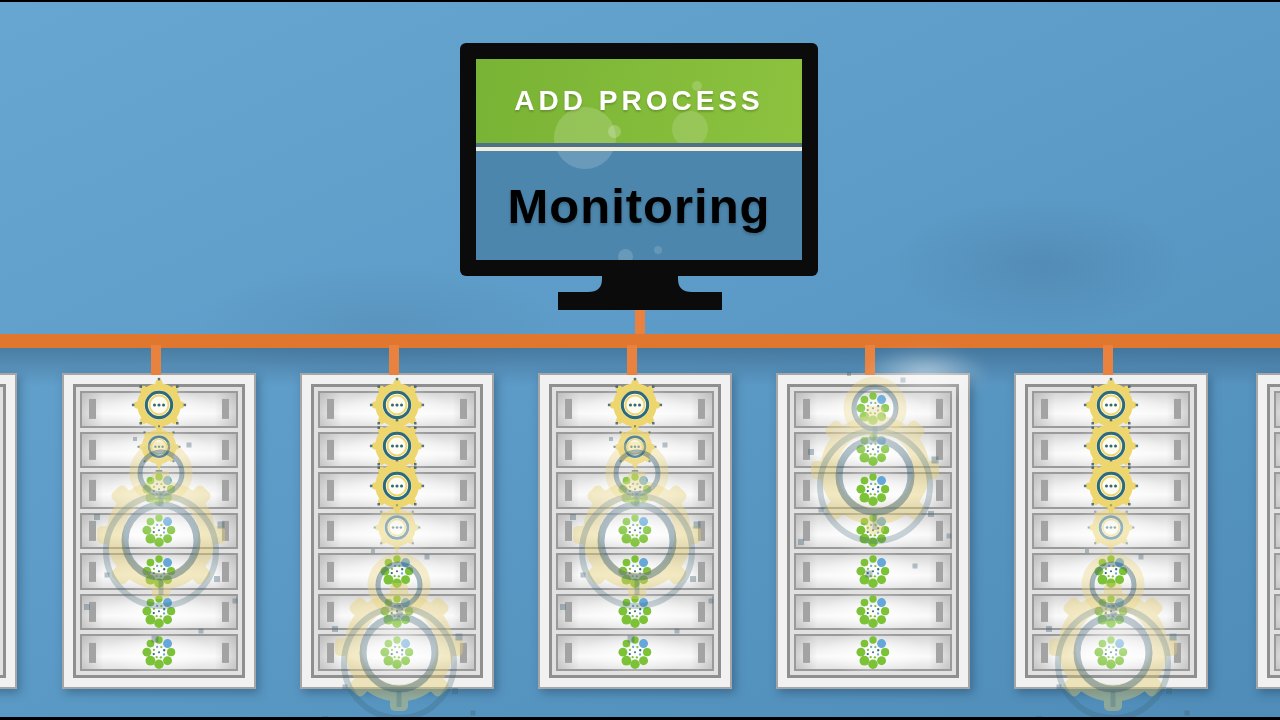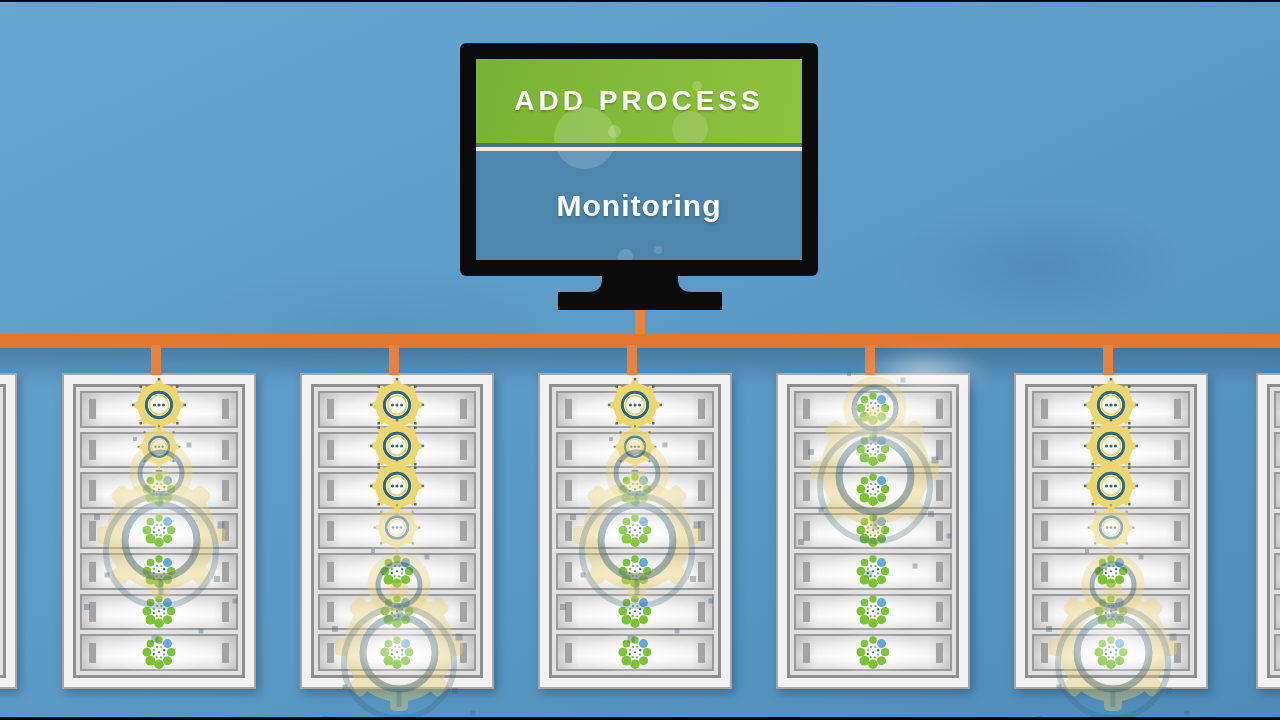--- a/index.html
+++ b/index.html
@@ -33,21 +33,21 @@
   
   .monitor{position:absolute;left:460px;top:43px;width:358px;height:233px;background:var(--frame-black);border-radius:6px;z-index:6;}
   .screen{position:absolute;left:16px;top:16px;width:326px;height:201px;overflow:hidden;background:var(--body-blue);}
   .screen-header{position:absolute;left:0;top:0;width:100%;height:84px;
     background:linear-gradient(100deg,var(--hdr-green-a),var(--hdr-green-b));
     display:flex;align-items:center;justify-content:center;}
   .screen-title{color:#fff;font-weight:bold;font-size:28px;letter-spacing:4px;text-shadow:0 2px 2px rgba(0,0,0,.18);}
   .divider-shadow{position:absolute;left:0;top:84px;width:100%;height:4px;background:var(--divider-shadow);}
   .divider{position:absolute;left:0;top:88px;width:100%;height:4px;background:var(--divider-cream);}
   .screen-body{position:absolute;left:0;top:92px;width:100%;height:109px;display:flex;align-items:center;justify-content:center;}
-  .screen-subtitle{color:#ffffff;font-weight:bold;font-size:30px;letter-spacing:1px;text-shadow:0 2px 3px rgba(0,0,0,.22);}
+  .screen-subtitle{color:#000000;font-weight:bold;font-size:49px;letter-spacing:1px;text-shadow:0 2px 3px rgba(0,0,0,.22);}
   .bubble{position:absolute;border-radius:50%;pointer-events:none;}
   
   .hb1{left:78px;top:48px;width:62px;height:62px;background:rgba(255,255,255,.17);}
   .hb2{left:196px;top:52px;width:36px;height:36px;background:rgba(255,255,255,.15);}
   .hb3{left:132px;top:66px;width:13px;height:13px;background:rgba(255,255,255,.22);}
   .hb4{left:216px;top:22px;width:10px;height:10px;background:rgba(255,255,255,.18);}
   
   .bb1{left:142px;top:98px;width:15px;height:15px;background:rgba(255,255,255,.16);}
   .bb3{left:178px;top:95px;width:8px;height:8px;background:rgba(255,255,255,.14);}
   

